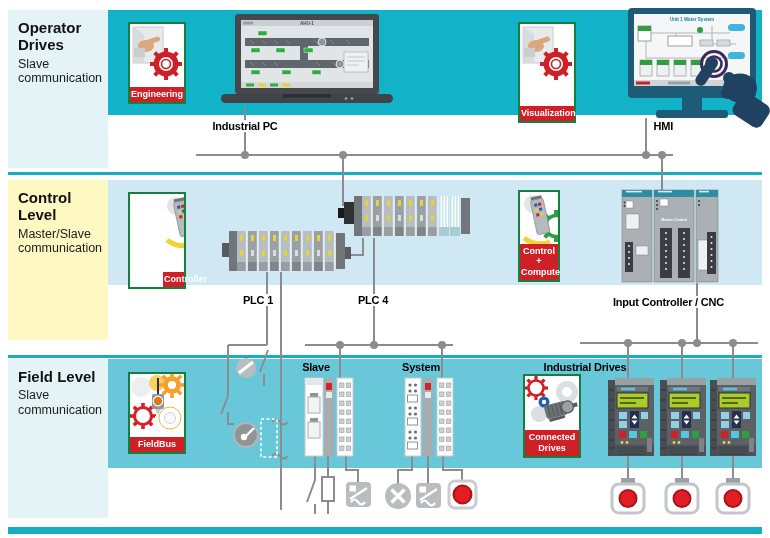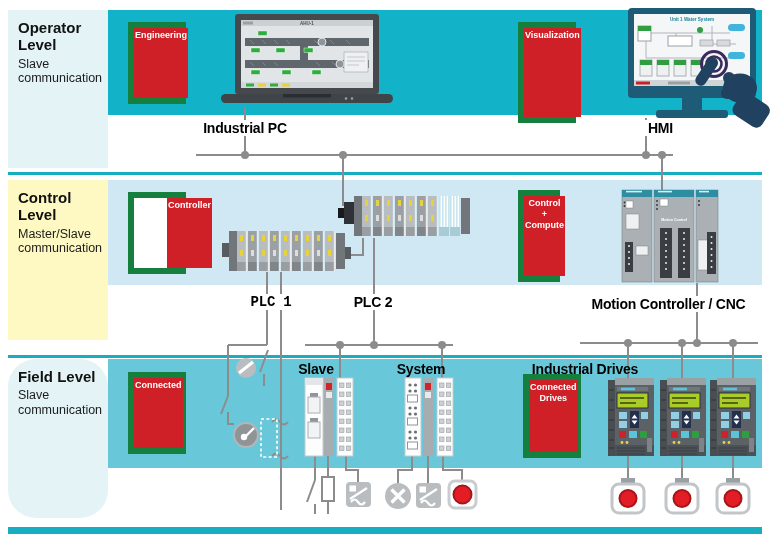--- a/index.html
+++ b/index.html
@@ -5,49 +5,49 @@
   html,body{margin:0;padding:0;}
   body{width:770px;height:538px;position:relative;background:#fff;
        font-family:"Liberation Sans",sans-serif;overflow:hidden;}
   .band{position:absolute;left:108px;width:654px;z-index:0;}
   .sidebar{position:absolute;left:8px;width:100px;z-index:0;box-sizing:border-box;padding:9px 10px;}
   .lvl-title{font-weight:bold;font-size:15px;line-height:1.16;color:#111;}
   .lvl-sub{font-size:12.5px;line-height:1.16;color:#1c1c1c;margin-top:3px;}
   .divider{position:absolute;left:8px;width:754px;height:3px;z-index:1;}
   .bottombar{position:absolute;left:8px;width:754px;height:7px;z-index:1;}
   #netsvg{position:absolute;left:0;top:0;z-index:2;}
-  .dlabel{position:absolute;z-index:4;font-weight:bold;font-size:14px;letter-spacing:-0.2px;
+  .dlabel{position:absolute;z-index:4;font-weight:bold;font-size:11px;letter-spacing:-0.2px;
           color:#000;text-align:center;white-space:nowrap;}
   .wbg{background:#fff;padding:0 3px;}
-  .tile{position:absolute;z-index:3;background:#fff;border:6px solid #15803d;
-        display:flex;flex-direction:row;box-sizing:border-box;}
+  .tile{position:absolute;z-index:3;background:#fff;border:2px solid #15803d;
+        display:flex;flex-direction:column;box-sizing:border-box;}
   .tile-art{flex:1;overflow:hidden;}
   .tile-label{background:#cf2027;color:#fff;font-weight:bold;font-size:9px;line-height:1.2;
               text-align:center;padding:2px 1px;}
 </style>
 </head>
 <body>
 
 <div class="sidebar" style="top:10px;height:158px;background:#e3f3f6;">
-  <div class="lvl-title">Operator Level</div>
+  <div class="lvl-title">Operator Drives</div>
   <div class="lvl-sub">Slave communication</div>
 </div>
 <div class="band" style="top:10px;height:105px;background:#12b2c8;"></div>
 
 <div class="divider" style="top:172px;background:#18aec2;"></div>
 
 <div class="sidebar" style="top:180px;height:160px;background:#fef9c3;">
   <div class="lvl-title">Control Level</div>
   <div class="lvl-sub">Master/Slave communication</div>
 </div>
 <div class="band" style="top:180px;height:105px;background:#cfe8f3;"></div>
 
 <div class="divider" style="top:355px;background:#18aec2;"></div>
 
-<div class="sidebar" style="top:359px;height:159px;background:#e3f3f6;border-radius:28px;">
+<div class="sidebar" style="top:359px;height:159px;background:#e3f3f6;">
   <div class="lvl-title">Field Level</div>
   <div class="lvl-sub">Slave communication</div>
 </div>
 <div class="band" style="top:359px;height:109px;background:#68c8da;"></div>
 
 <div class="bottombar" style="top:527px;background:#18aec2;"></div>
 
 <svg id="netsvg" width="770" height="538" viewBox="0 0 770 538">
   <defs>
     <g id="pmA">
@@ -488,21 +488,21 @@
           </g>
         <circle r="12.5"></circle>
         <circle r="7" fill="#fff"></circle>
         <circle r="4.5" fill="none" stroke="#cf2027" stroke-width="1.6"></circle>
       </g>
     </svg>
   </div>
   <div class="tile-label">Visualization</div>
 </div>
 
-<div class="tile" style="left:128px;top:192px;width:58px;height:82px;padding-left:33px;">
+<div class="tile" style="left:128px;top:192px;width:58px;height:97px;padding-left:33px;">
   <div class="tile-art">
     <svg width="54" height="62" viewBox="0 0 54 62">
       <circle cx="13" cy="12" r="9" fill="#e2e5e7"></circle>
       <path d="M4,46 q12,9 26,4" stroke="#f2d430" stroke-width="5" fill="none"></path>
       <g transform="translate(36,34)" fill="#2f9e41">
         <g>
             <rect x="-2" y="-16" width="4" height="5"></rect>
             <rect x="-2" y="11" width="4" height="5"></rect>
             <rect x="-16" y="-2" width="5" height="4"></rect>
             <rect x="11" y="-2" width="5" height="4"></rect>
@@ -610,21 +610,21 @@
           </g>
         <circle r="11" stroke="#e5ba3c" stroke-width="1"></circle>
           <circle r="5.5" fill="#f7f8f8" stroke="#d0d4d6"></circle>
       </g>
       <line x1="28" y1="4" x2="28" y2="20" stroke="#2e3236" stroke-width="2"></line>
       <rect x="22" y="20" width="12" height="15" rx="2" fill="#8f959a"></rect>
       <circle cx="28" cy="27" r="4.8" fill="#e07820" stroke="#fff" stroke-width="1.2"></circle>
       <polygon points="25,35 31,35 28,41" fill="#c5cacd"></polygon>
     </svg>
   </div>
-  <div class="tile-label">Connected</div>
+  <div class="tile-label">FieldBus</div>
 </div>
 
 <div class="tile" style="left:523px;top:374px;width:58px;height:84px;justify-content:space-between;">
   <div class="tile-art">
     <svg width="54" height="54" viewBox="0 0 54 54">
       <circle cx="42" cy="16" r="11" fill="#dcdfe1"></circle>
         <circle cx="42" cy="16" r="5" fill="#fff"></circle>
       <circle cx="14" cy="38" r="8" fill="#dcdfe1"></circle>
       <g transform="translate(11,12)" fill="#cf2027">
         <g>
@@ -648,18 +648,18 @@
         <rect x="48" y="32" width="5" height="4" fill="#565c60"></rect>
         <rect x="22" y="41" width="16" height="3" fill="#565c60"></rect>
       </g>
     </svg>
   </div>
   <div class="tile-label">Connected Drives</div>
 </div>
 
 <div class="dlabel" style="left:183px;top:120px;width:124px;"><span class="wbg">Industrial PC</span></div>
 <div class="dlabel" style="left:616px;top:120px;width:60px;text-align:right;"><span class="wbg">HMI</span></div>
-<div class="dlabel" style="left:241px;top:294px;width:60px;font-family:Liberation Mono, monospace;"><span class="wbg">PLC 1</span></div>
-<div class="dlabel" style="left:343px;top:294px;width:60px;"><span class="wbg">PLC 2</span></div>
-<div class="dlabel" style="left:576px;top:296px;width:185px;"><span class="wbg">Motion Controller / CNC</span></div>
+<div class="dlabel" style="left:228px;top:294px;width:60px;"><span class="wbg">PLC 1</span></div>
+<div class="dlabel" style="left:343px;top:294px;width:60px;"><span class="wbg">PLC 4</span></div>
+<div class="dlabel" style="left:576px;top:296px;width:185px;"><span class="wbg">Input Controller / CNC</span></div>
 <div class="dlabel" style="left:293px;top:361px;width:46px;"><span>Slave</span></div>
 <div class="dlabel" style="left:393px;top:361px;width:56px;"><span>System</span></div>
 <div class="dlabel" style="left:522px;top:361px;width:126px;"><span>Industrial Drives</span></div>
 
 </body></html>

